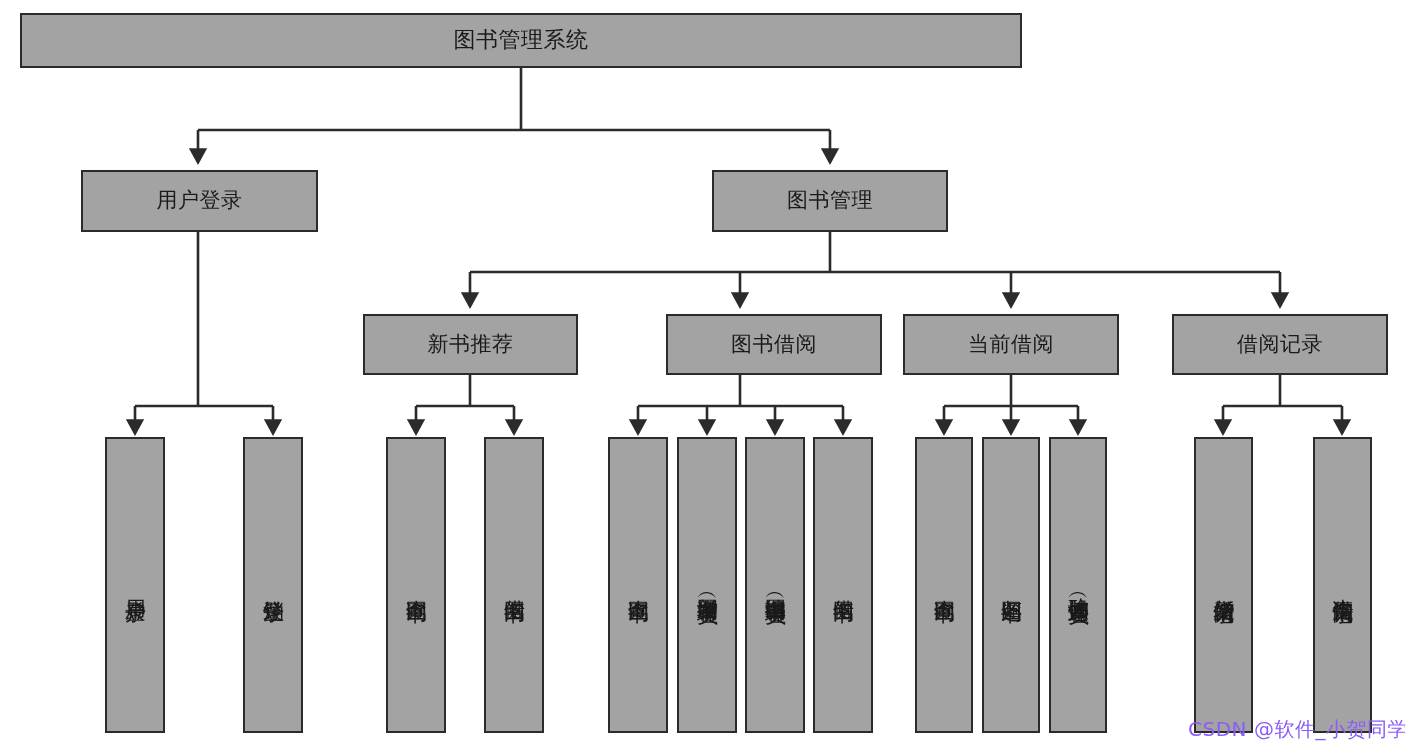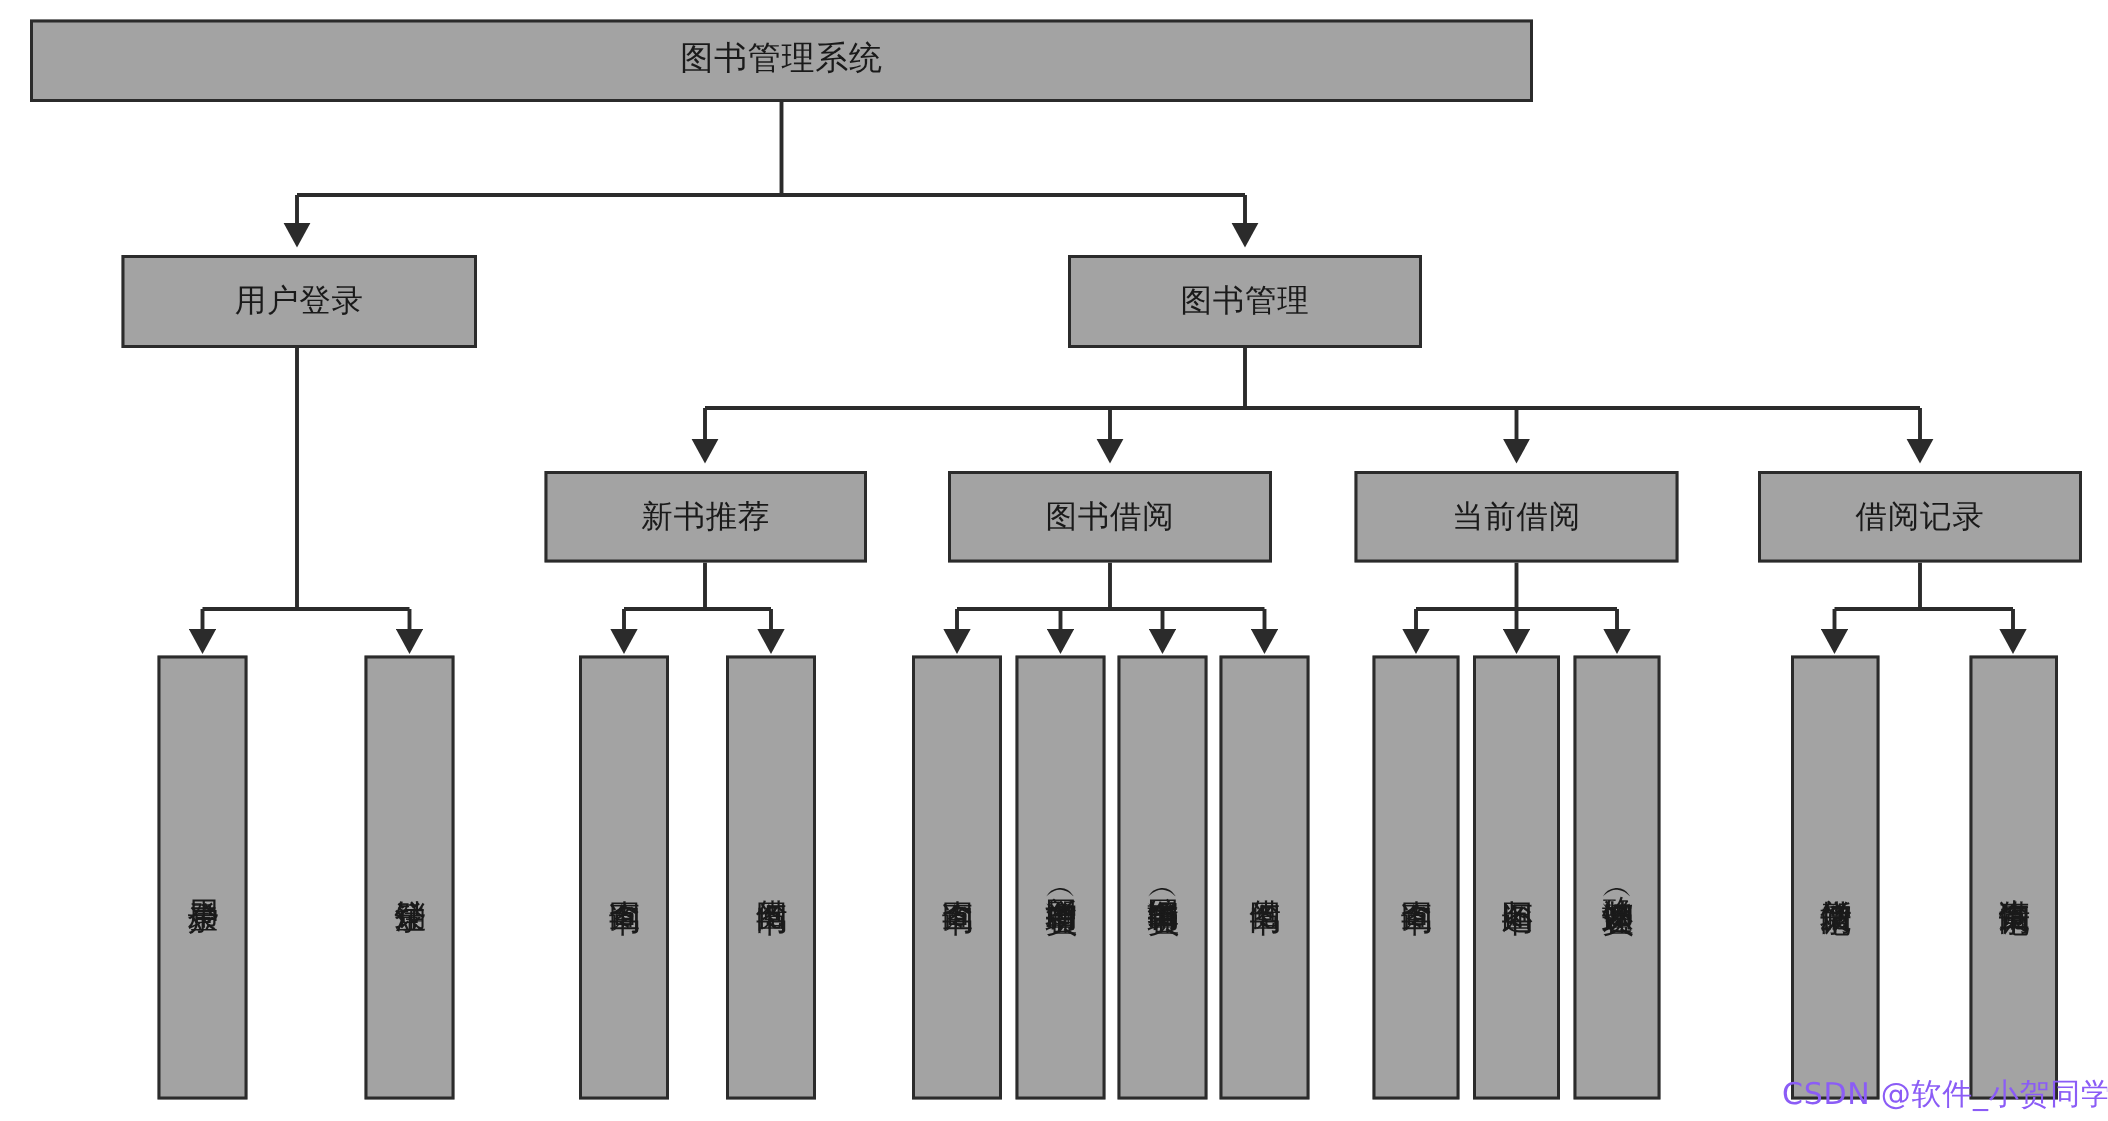--- a/index.html
+++ b/index.html
@@ -133,21 +133,21 @@
   <div class="node h" style="left:81px; top:170px; width:237px; height:62px;">
     <span class="label">用户登录</span>
   </div>
   <div class="node h" style="left:363px; top:314px; width:215px; height:61px;">
     <span class="label">新书推荐</span>
   </div>
 
   <div class="node h" style="left:712px; top:170px; width:236px; height:62px;">
     <span class="label">图书管理</span>
   </div>
-  <div class="node h" style="left:632px; top:314px; width:216px; height:61px;">
+  <div class="node h" style="left:666px; top:314px; width:216px; height:61px;">
     <span class="label">图书借阅</span>
   </div>
   <div class="node h" style="left:1172px; top:314px; width:216px; height:61px;">
     <span class="label">借阅记录</span>
   </div>
   <div class="node h" style="left:903px; top:314px; width:216px; height:61px;">
     <span class="label">当前借阅</span>
   </div>
 
   <div class="node v" style="left:105px; top:437px; width:60px; height:296px;">

